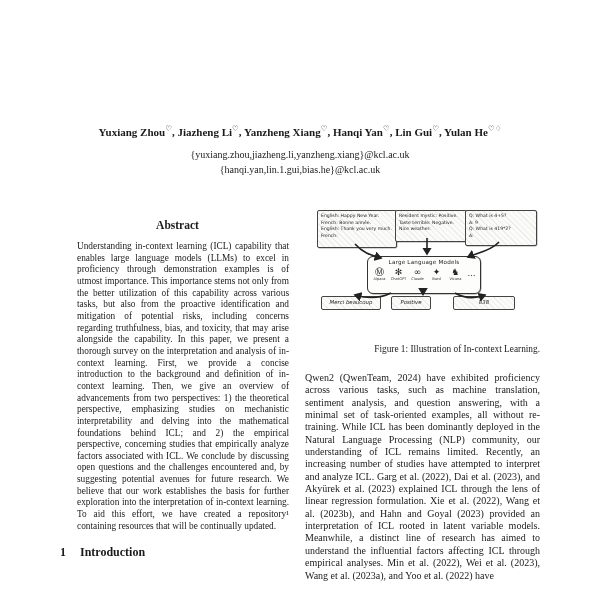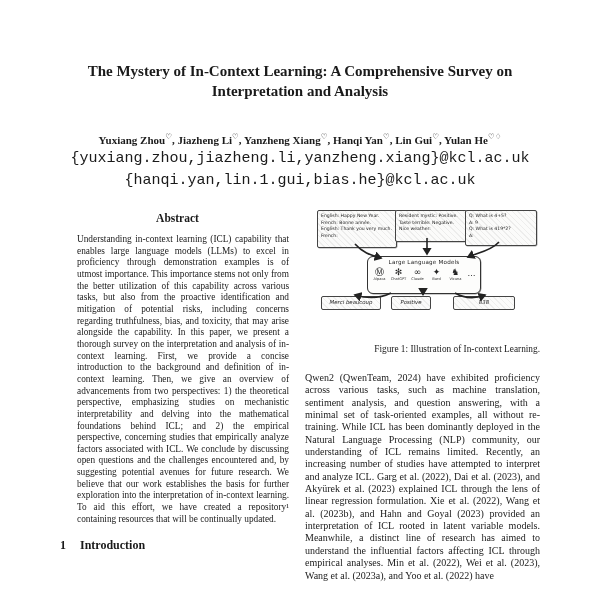--- a/index.html
+++ b/index.html
@@ -1,29 +1,29 @@
 <!DOCTYPE html>
 <html><head>
 <meta charset="utf-8">
 <style>
   html,body{margin:0;padding:0;background:#e8e8e8;}
   #page{position:relative;width:600px;height:600px;background:#ffffff;overflow:hidden;
         font-family:"Liberation Serif","DejaVu Serif",serif;color:#1a1a1a;}
   
   .title{position:absolute;top:62px;left:65px;width:470px;text-align:center;
          font-size:15px;font-weight:bold;line-height:1.3;}
-  .authors{position:absolute;top:132px;left:40px;width:520px;text-align:center;
+  .authors{position:absolute;top:124px;left:40px;width:520px;text-align:center;
            font-size:11px;font-weight:bold;line-height:1.4;}
   .sup{font-size:7.5px;vertical-align:super;font-family:"DejaVu Sans",sans-serif;font-weight:normal;}
   .affil{position:absolute;top:133px;left:40px;width:520px;text-align:center;font-size:10.5px;}
   .affil .aff-part{margin:0 5px;}
   .emails{position:absolute;top:148px;left:40px;width:520px;text-align:center;
-          font-family:Liberation Mono, monospace;font-size:15px;line-height:1.45;}
+          font-family:Liberation Serif, serif;font-size:10px;line-height:1.45;}
   
-  .col-left{position:absolute;top:212px;left:60px;width:235px;}
+  .col-left{position:absolute;top:219px;left:60px;width:235px;}
   .abstract-head{text-align:center;font-weight:bold;font-size:11.5px;margin:0 0 10px 0;}
   .abstract-body{margin:8px 6px 0 17px;font-size:9.3px;line-height:11.65px;text-align:justify;}
   .section-head{margin-top:13px;font-size:12px;font-weight:bold;font-family:Liberation Serif, serif;}
   .section-head .sec-num{margin-right:14px;}
   
   .figure{position:absolute;top:206px;left:305px;width:235px;height:124px;}
   .sketch-box{position:absolute;border:1px solid #444;border-radius:2px;
       background:repeating-linear-gradient(45deg,rgba(0,0,0,0.055) 0px,rgba(0,0,0,0.055) 1px,transparent 1px,transparent 4px),#fbfbfa;
       box-shadow:0.5px 0.5px 0 rgba(0,0,0,0.35);
       font-family:"DejaVu Sans",sans-serif;font-size:4.6px;line-height:1.45;
@@ -45,21 +45,20 @@
   .caption{position:absolute;top:344px;left:305px;width:235px;text-align:right;font-size:9.3px;}
   
   .col-right{position:absolute;top:372px;left:305px;width:235px;height:228px;overflow:hidden;}
   .body-text{font-size:10px;line-height:12.35px;text-align:justify;margin:0;}
 </style>
 </head>
 <body>
 
 <div id="page">
 
-  <div class="title">The Mystery of In-Context Learning: A Comprehensive Survey on Interpretation and Analysis</div>
 
   <div class="authors">
     <span><span>Yuxiang Zhou</span><span class="sup">♡</span><span>, </span></span><span><span>Jiazheng Li</span><span class="sup">♡</span><span>, </span></span><span><span>Yanzheng Xiang</span><span class="sup">♡</span><span>, </span></span><span><span>Hanqi Yan</span><span class="sup">♡</span><span>, </span></span><span><span>Lin Gui</span><span class="sup">♡</span><span>, </span></span><span><span>Yulan He</span><span class="sup">♡♢</span><span></span></span>
   </div>
 
 
   <div class="emails">
     <div>{yuxiang.zhou,jiazheng.li,yanzheng.xiang}@kcl.ac.uk</div>
     <div>{hanqi.yan,lin.1.gui,bias.he}@kcl.ac.uk</div>
   </div>

